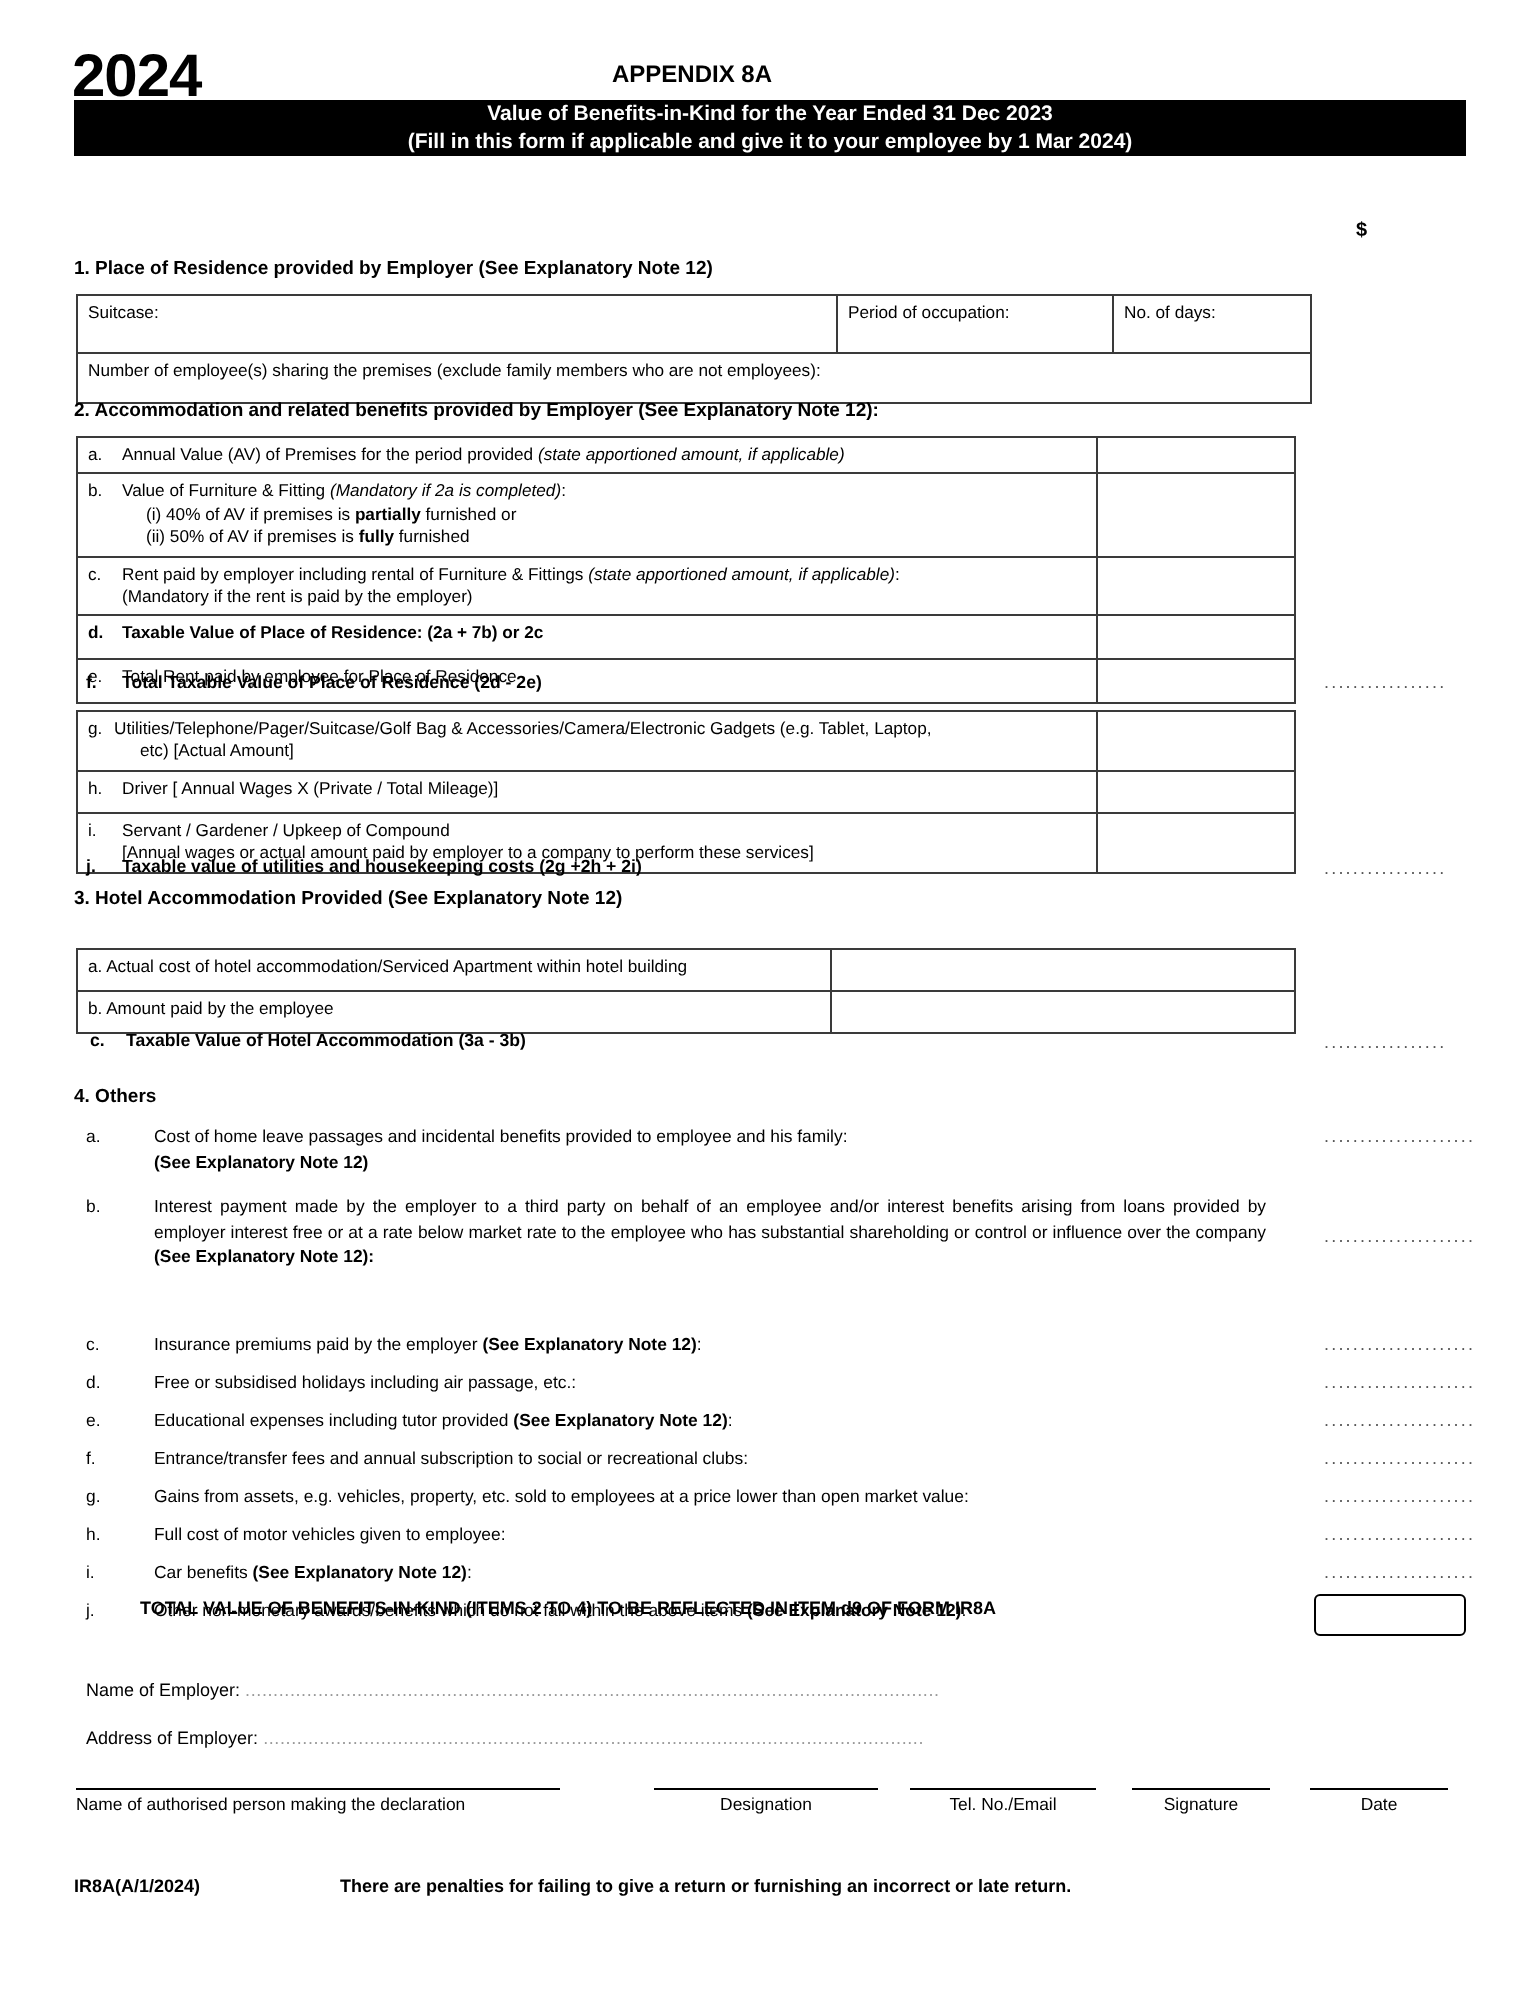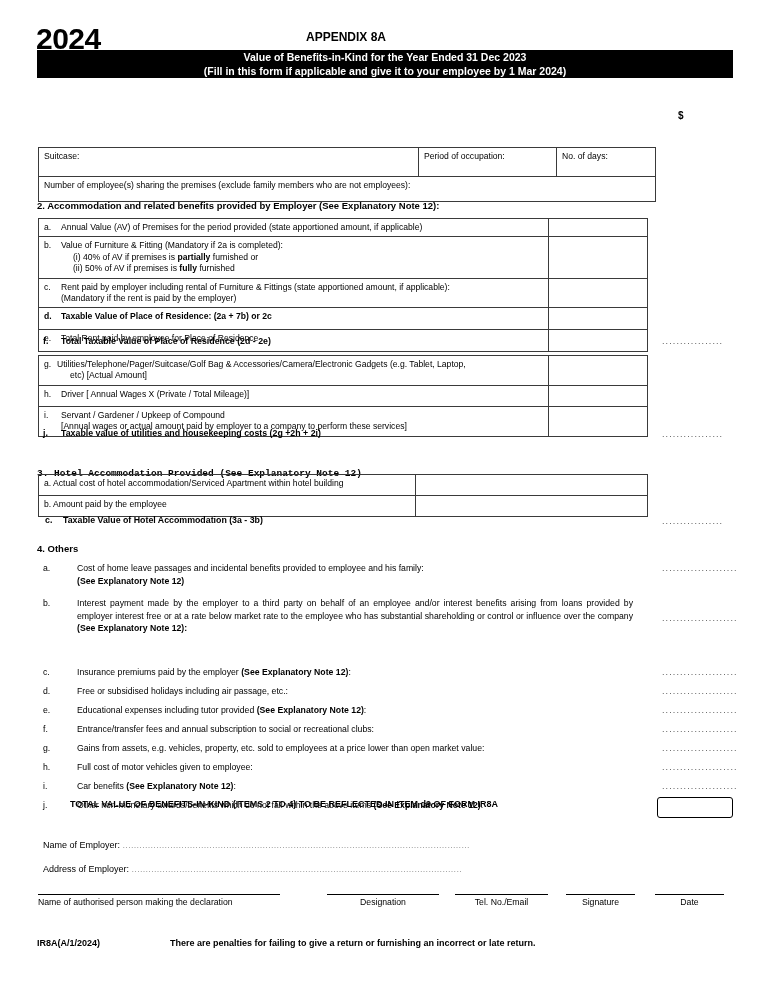--- a/index.html
+++ b/index.html
@@ -21,21 +21,21 @@
   .dollar{position:absolute;left:678px;top:110px;font-size:10px;font-weight:bold;}
 
   
   .sec-h{position:absolute;font-size:9.5px;font-weight:bold;}
 
   
   table.grid{position:absolute;border-collapse:collapse;table-layout:fixed;}
   table.grid td{border:1px solid #3a3a3a;font-size:8.6px;padding:3px 4px 3px 5px;vertical-align:top;line-height:11.4px;}
   td.amt{background:#fff;}
   .b{font-weight:bold;}
-  .i{}
+  .i{font-style:italic;}
   .itm{display:flex;}
   .itm .k{flex:0 0 17px;}
   .itm .t{flex:1;}
 
   
   .outrow{position:absolute;font-size:8.8px;font-weight:bold;display:flex;}
   .outrow .k{flex:0 0 18px;}
 
   .dotfield{position:absolute;font-size:9px;color:#555;letter-spacing:1.1px;white-space:nowrap;}
 
@@ -63,20 +63,21 @@
   <div class="year">2024</div>
   <div class="apx">APPENDIX 8A</div>
 
   <div class="banner">
     <div>Value of Benefits-in-Kind for the Year Ended 31 Dec 2023</div>
     <div>(Fill in this form if applicable and give it to your employee by 1 Mar 2024)</div>
   </div>
 
   <div class="dollar">$</div>
 
+  <div class="sec-h" style="left:37px;top:129px;">1.  Place of Residence provided by Employer (See Explanatory Note 12)</div>
 
   <table class="grid" style="left:38px;top:147px;width:589px;">
     <tbody>
         <tr>
       <td style="width:370px;height:22px;">Suitcase:</td>
       <td style="width:128px;">Period of occupation:</td>
       <td style="width:89px;">No. of days:</td>
     </tr>
     <tr>
       <td colspan="3" style="height:18px;">Number of employee(s) sharing the premises (exclude family members who are not employees):</td>
@@ -186,21 +187,21 @@
     </tr>
   </tbody>
     </table>
 
   <div class="outrow" style="left:43px;top:428px;width:370px;">
     <span class="k">j.</span>
     <span>Taxable value of utilities and housekeeping costs (2g +2h + 2i)</span>
   </div>
   <div class="dotfield" style="left:662px;top:429px;">.................</div>
 
-  <div class="sec-h" style="left:37px;top:468px;font-family:Liberation Mono, monospace;">3.  Hotel Accommodation Provided (See Explanatory Note 12)</div>
+  <div class="sec-h" style="left:37px;top:444px;">3.  Hotel Accommodation Provided (See Explanatory Note 12)</div>
 
   <table class="grid" style="left:38px;top:474px;width:589px;">
     <tbody>
         <tr>
       <td style="width:367px;height:14px;">a. Actual cost of hotel accommodation/Serviced Apartment within hotel building</td>
       <td class="amt" style="width:222px;"></td>
     </tr>
     <tr>
       <td style="height:14px;">b. Amount paid by the employee</td>
       <td class="amt"></td>

